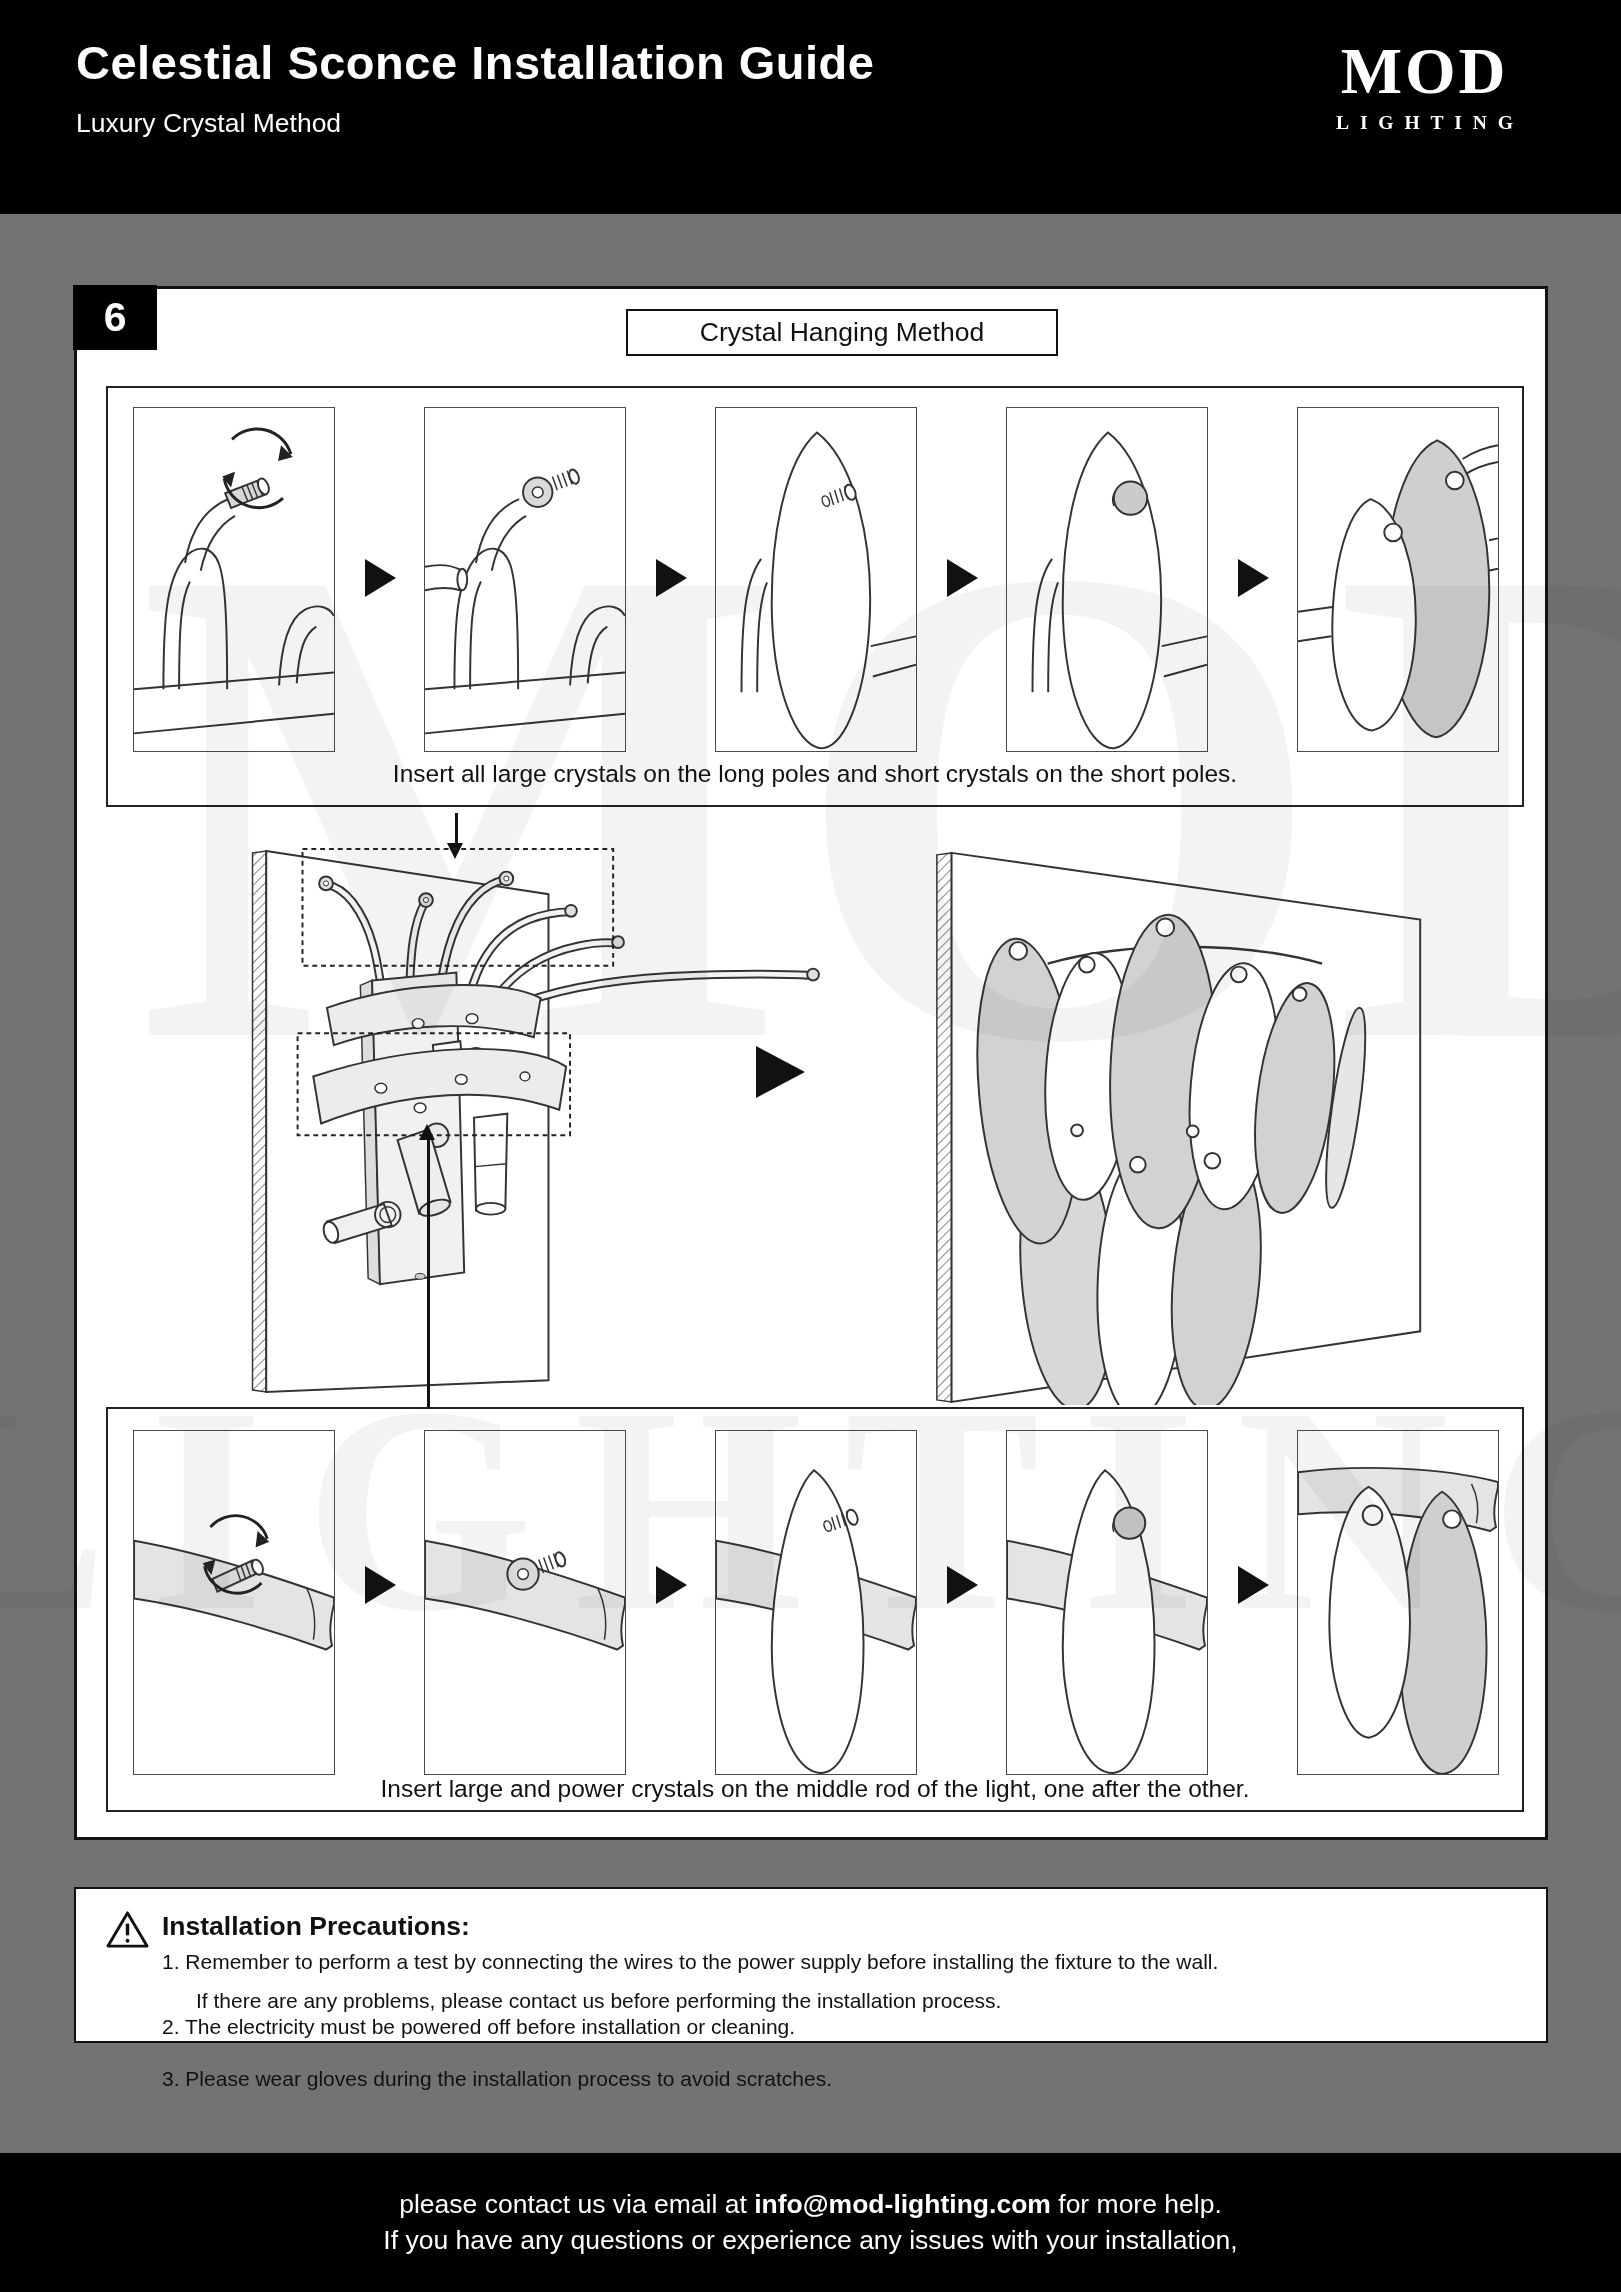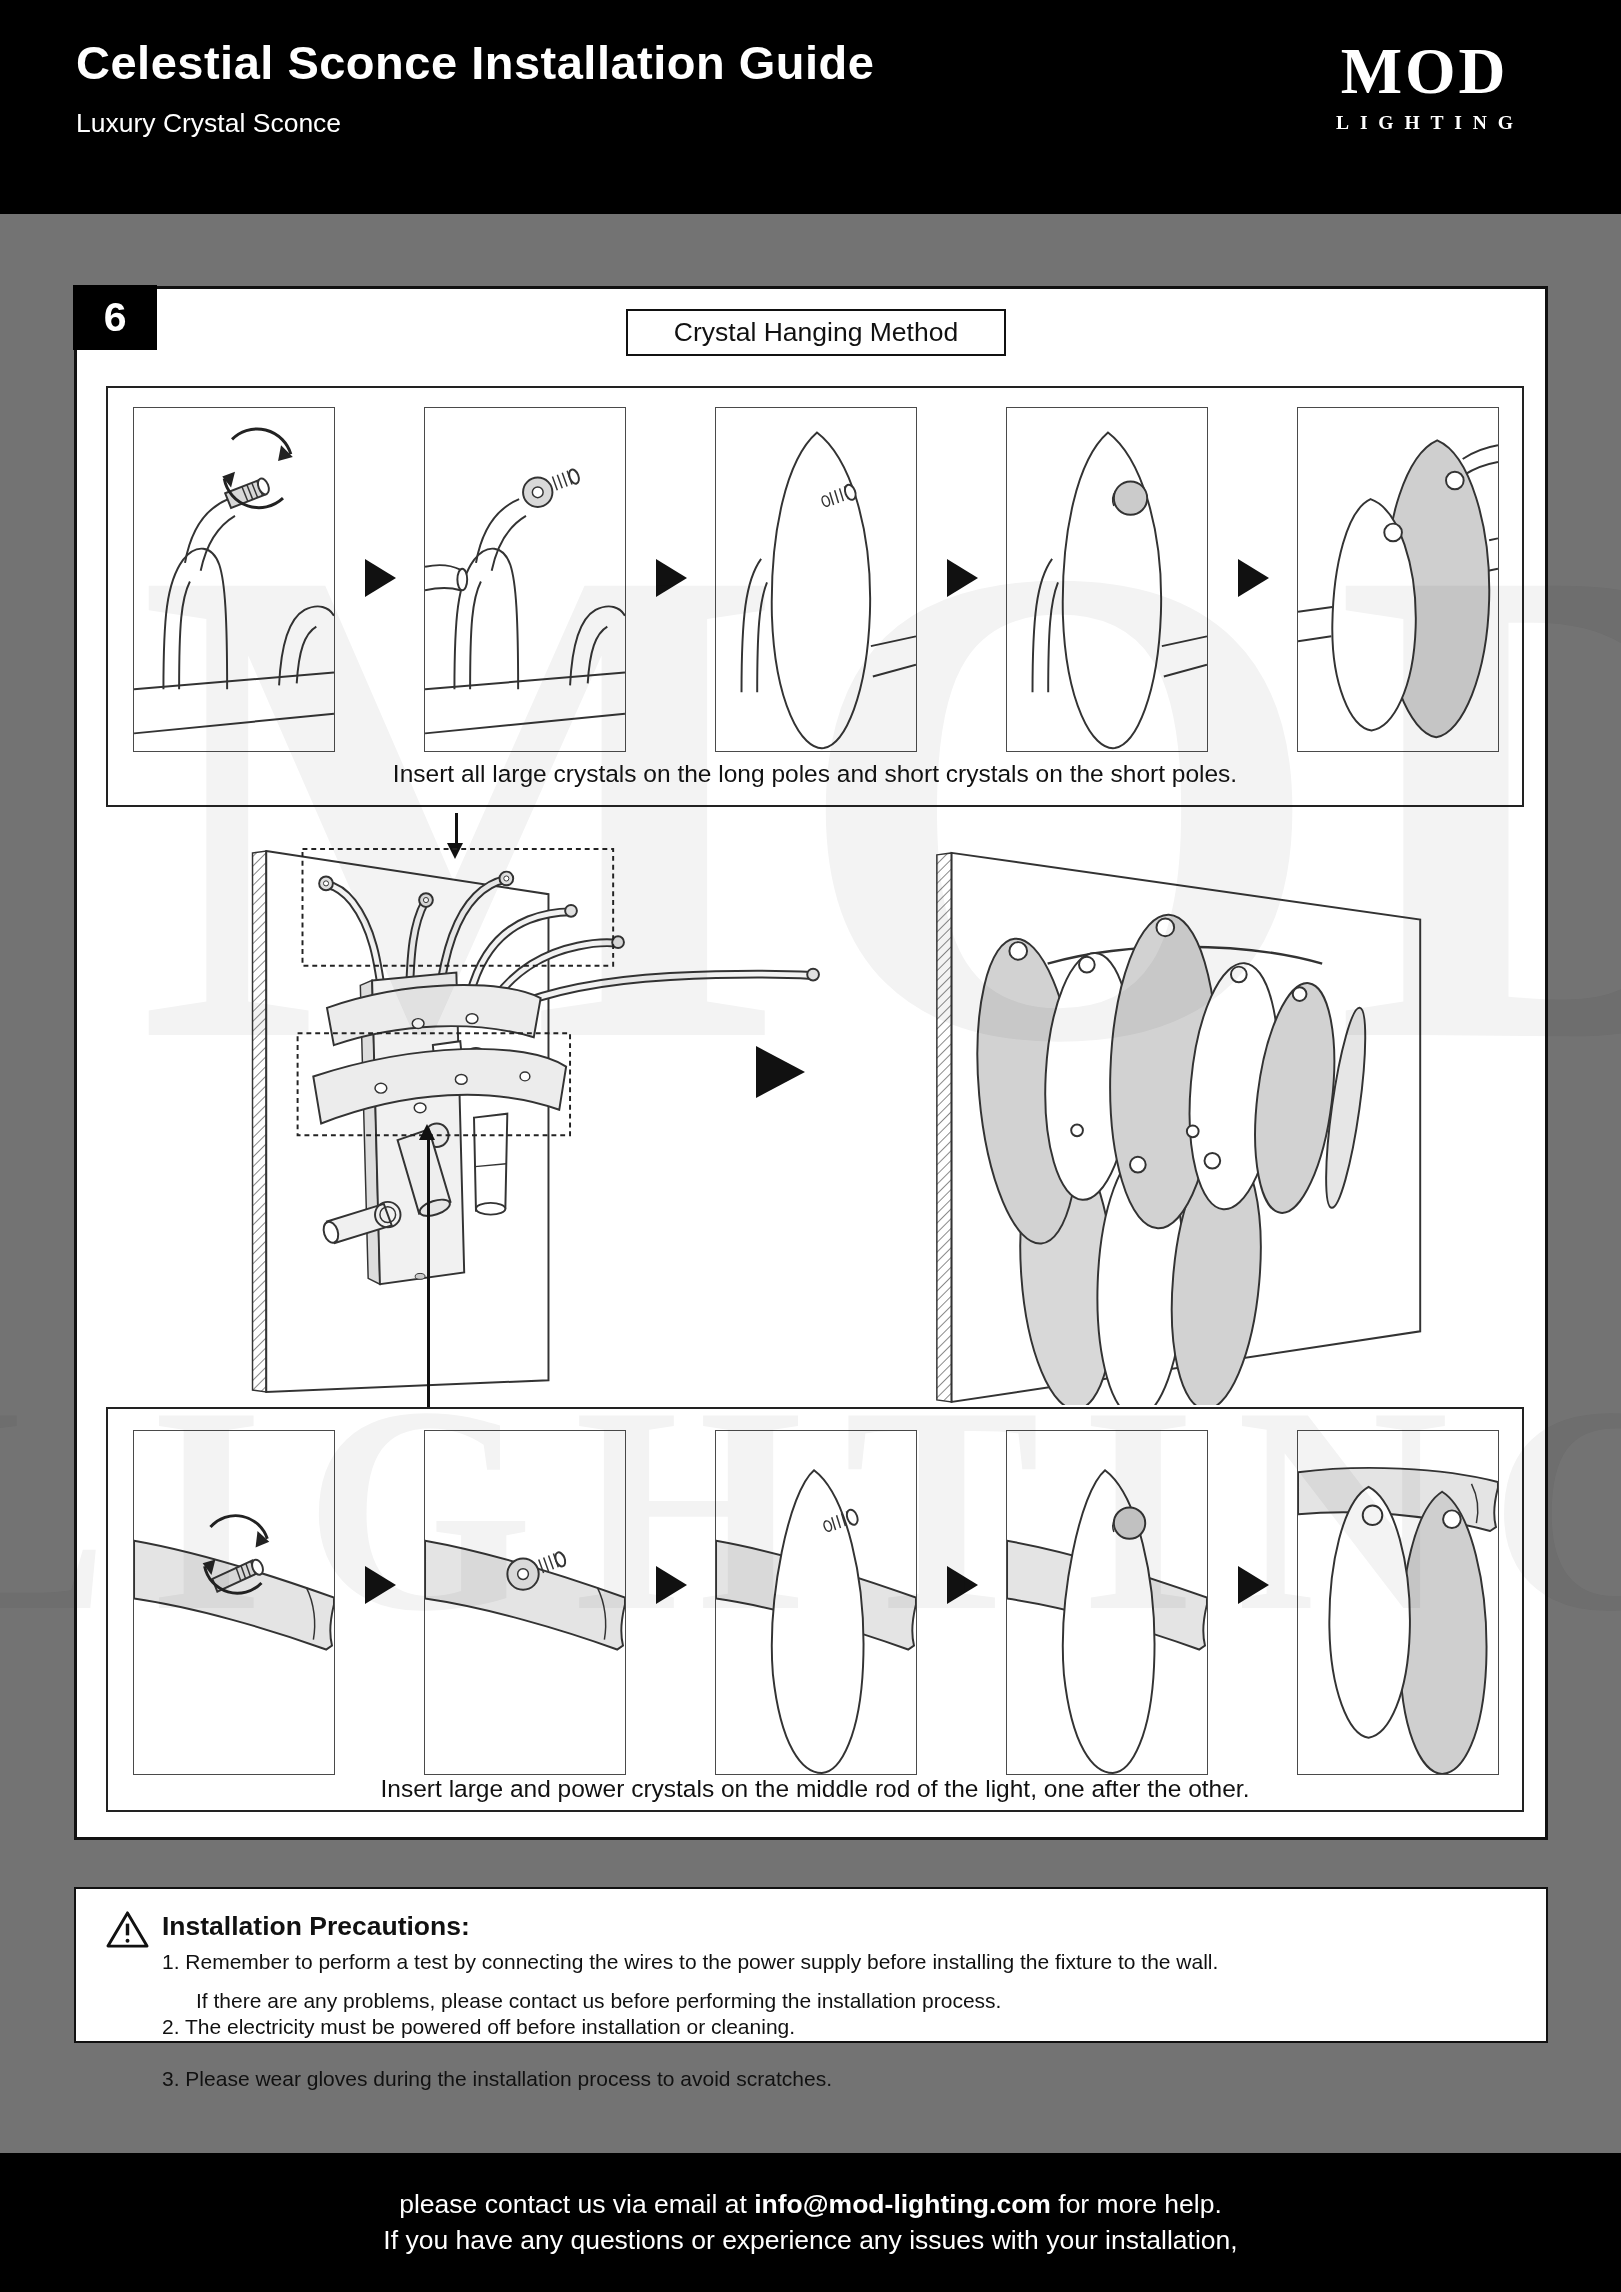--- a/index.html
+++ b/index.html
@@ -13,21 +13,21 @@
   .logo-brand{font-family:"Liberation Serif", serif;font-size:65px;font-weight:700;letter-spacing:2.9px;line-height:1;}
   .logo-sub{font-family:"Liberation Serif", serif;font-size:19.6px;font-weight:600;letter-spacing:10.8px;margin-top:7.8px;text-indent:10.8px;}
   
   .wm{position:absolute;z-index:6;pointer-events:none;font-family:"Liberation Serif", serif;font-weight:700;line-height:1;color:rgba(25,25,25,.05);}
   .wm-brand{left:137px;top:461px;font-size:686px;letter-spacing:7.8px;}
   .wm-sub{left:-88px;top:1362px;font-size:294px;letter-spacing:41px;}
   
   .main-box{position:absolute;left:74px;top:286px;width:1474px;height:1554px;border:3.9px solid #111;box-sizing:border-box;background:#fff;}
   .step-badge{position:absolute;left:-3.9px;top:-3.9px;width:84px;height:65px;background:#000;color:#fff;
               display:flex;align-items:center;justify-content:center;font-size:41px;font-weight:700;}
-  .step-title-box{position:absolute;left:549px;top:19.6px;width:380px;height:47px;border:2.5px solid #111;box-sizing:border-box;
+  .step-title-box{position:absolute;left:549px;top:19.6px;width:432px;height:47px;border:2.5px solid #111;box-sizing:border-box;
                   display:flex;align-items:center;justify-content:center;font-size:26.5px;font-weight:500;background:#fff;}
   
   .row-box{position:absolute;left:29px;width:1418px;border:2px solid #222;box-sizing:border-box;background:#fff;}
   .row1{top:97px;height:421px;}
   .row2{top:1118px;height:405px;}
   .panel{position:absolute;width:200px;height:343px;border:1.5px solid #4a4a4a;background:#fff;box-sizing:content-box;}
   .row1 .panel{top:18.6px;}
   .row2 .panel{top:20.6px;}
   .p1{left:24.5px;}.p2{left:316px;}.p3{left:607px;}.p4{left:898px;}.p5{left:1189px;}
   .flow-arrow{position:absolute;width:0;height:0;border-top:19.6px solid transparent;border-bottom:19.6px solid transparent;border-left:31px solid #111;}
@@ -56,21 +56,21 @@
   .footer b{font-weight:700;}
   svg{display:block;}
 </style>
 </head>
 <body>
 
 <div class="page">
 
   <div class="header">
     <div class="header-title">Celestial Sconce Installation Guide</div>
-    <div class="header-subtitle">Luxury Crystal Sconce</div>
+    <div class="header-subtitle">Luxury Crystal Method</div>
     <div class="logo">
       <div class="logo-brand">MOD</div>
       <div class="logo-sub">LIGHTING</div>
     </div>
   </div>
 
   <div class="wm wm-brand">MOD</div>
   <div class="wm wm-sub">LIGHTING</div>
 
   <div class="main-box">

